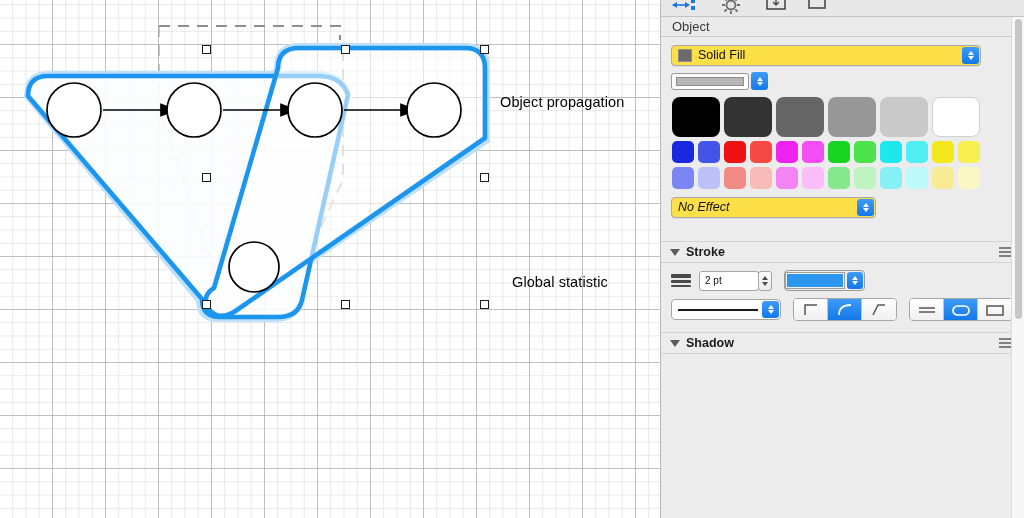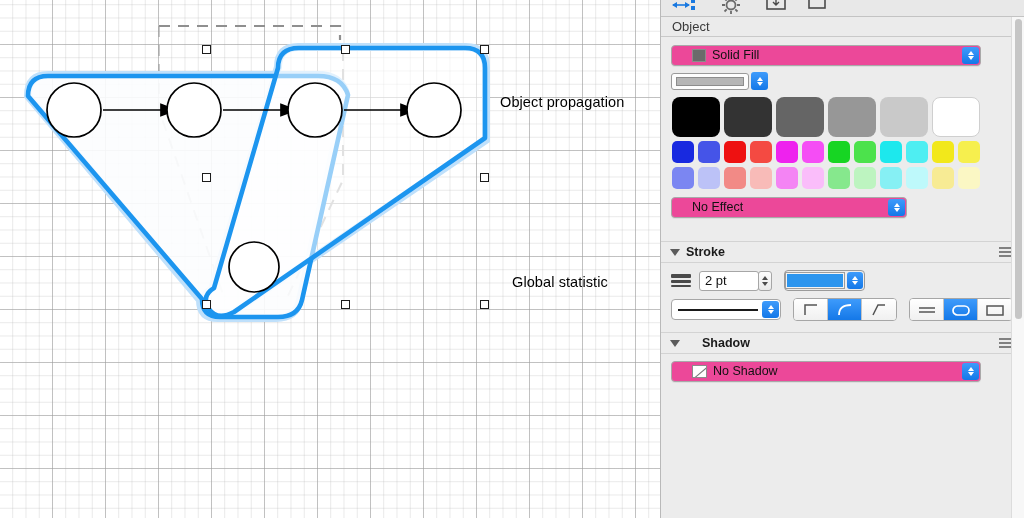--- a/index.html
+++ b/index.html
@@ -67,22 +67,22 @@
   }
   .section-head .title { font-size:12.5px; font-weight:bold; color:#1a1a1a; }
   .burger { margin-left:auto; display:flex; flex-direction:column; gap:2px; }
   .burger i { display:block; width:15px; height:2px; background:#808080; }
 
   .row { display:flex; align-items:center; padding:0 10px; }
 
   
   .popup {
     position:relative; height:21px;
-    background:#ec4899; border:1px solid #a9a9a9; border-radius:4px;
-    display:flex; align-items:center; padding-left:20px;
+    background:#fde047; border:1px solid #a9a9a9; border-radius:4px;
+    display:flex; align-items:center; padding-left:6px;
     font-size:12.5px; color:#111;
     box-shadow:0 1px 0 rgba(0,0,0,.06);
   }
   .popup .lbl { line-height:1; }
   .stepper {
     position:absolute; right:1px; top:1px; width:17px; height:17px;
     background:linear-gradient(#3e9bfb,#1478e8);
     border-radius:3px; display:flex; flex-direction:column;
     align-items:center; justify-content:center; gap:1px;
   }
@@ -114,21 +114,21 @@
   .pal-rowS .sw { width:22px; height:22px; border-radius:5px; }
 
   
   .lines-icon { display:flex; flex-direction:column; gap:2px; width:20px; }
   .lines-icon i { display:block; background:#4a4a4a; border-radius:1px; }
 
   .numfield {
     width:60px; height:20px; background:#fff;
     border:1px solid #a6a6a6; border-radius:3px;
     display:flex; align-items:center; padding-left:5px;
-    font-size:13px; color:#111;
+    font-size:10px; color:#111;
   }
   .graystep {
     width:14px; height:20px; margin-left:-1px;
     background:linear-gradient(#fdfdfd,#e9e9e9);
     border:1px solid #a6a6a6; border-radius:3px;
     display:flex; flex-direction:column; align-items:center; justify-content:center; gap:2px;
   }
   .graystep .up{width:0;height:0;border-left:3px solid transparent;border-right:3px solid transparent;border-bottom:4px solid #4a4a4a;}
   .graystep .dn{width:0;height:0;border-left:3px solid transparent;border-right:3px solid transparent;border-top:4px solid #4a4a4a;}
 
@@ -327,21 +327,21 @@
           <span class="sw" style="background:#bdf4c0;"></span>
           <span class="sw" style="background:#86f0f4;"></span>
           <span class="sw" style="background:#bef9fb;"></span>
           <span class="sw" style="background:#f7eb94;"></span>
           <span class="sw" style="background:#fbf7c4;"></span>
         </div>
       </div>
 
 
       <div class="row" style="margin-top:8px;">
-        <div class="popup" style="width:236px;">
+        <div class="popup" style="width:205px;font-style:italic;">
           <span class="lbl">No Effect</span>
           <span class="stepper">
               <span class="up"></span>
               <span class="dn"></span>
             </span>
         </div>
       </div>
 
       <div class="section-head" style="margin-top:23px;border-top:1px solid #d3d3d3;">
         <span class="tri"></span>
@@ -416,40 +416,30 @@
               </svg>
           </span>
           <span class="cell">
             <svg width="22" height="14">
                 <rect x="3" y="3" width="16" height="9" fill="none" stroke="#555" stroke-width="1.5"></rect>
               </svg>
           </span>
         </span>
       </div>
 
-      <div class="section-head" style="margin-top:11px;border-top:1px solid #d3d3d3;gap:16px;">
+      <div class="section-head" style="margin-top:11px;border-top:1px solid #d3d3d3;">
         <span class="tri"></span>
         <span class="title">Shadow</span>
         <span class="burger">
             <i></i>
             <i></i>
             <i></i>
           </span>
       </div>
 
-      <div class="row" style="margin-top:7px;">
-        <div class="popup" style="width:310px;">
-          <span class="noshadow-icon"></span>
-          <span class="lbl">No Shadow</span>
-          <span class="stepper">
-              <span class="up"></span>
-              <span class="dn"></span>
-            </span>
-        </div>
-      </div>
 
     </div>
 
     <div id="vscroll">
       <div id="vthumb"></div>
     </div>
   </div>
 </div>
 
 </body></html>

